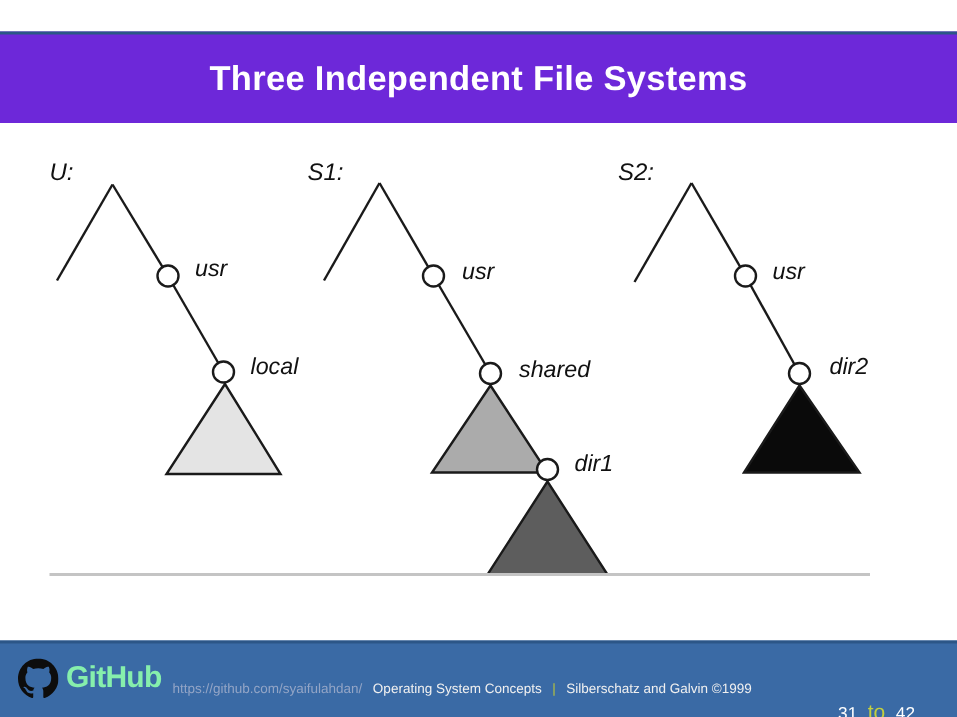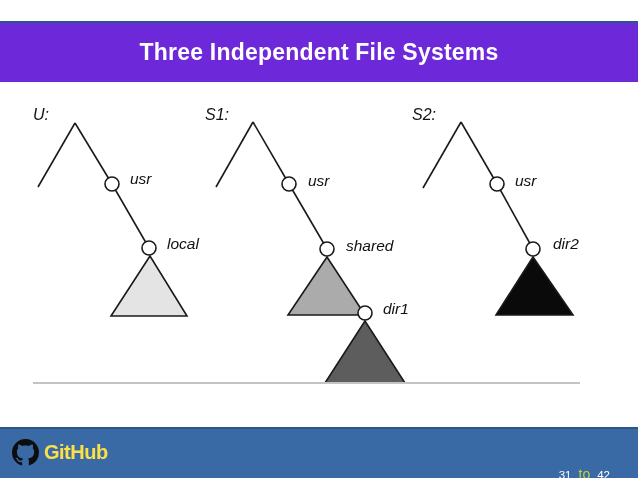--- a/index.html
+++ b/index.html
@@ -24,21 +24,21 @@
   .edge{stroke:#1a1a1a;stroke-width:1.6;fill:none;}
   .node{fill:#ffffff;stroke:#1a1a1a;stroke-width:1.6;}
   .tri{stroke:#1a1a1a;stroke-width:1.6;}
   
   .footer{
     position:absolute;left:0;top:427px;width:638px;height:51px;
     background:#3a6aa5;border-top:2px solid #2c5687;box-sizing:border-box;
   }
   .gh-logo{position:absolute;left:12px;top:10px;display:flex;align-items:center;}
   .gh-mark{width:27px;height:27px;display:block;}
-  .gh-word{color:#fde047;font-size:20px;font-weight:bold;margin-left:5px;letter-spacing:-0.5px;}
+  .gh-word{color:#86efac;font-size:20px;font-weight:bold;margin-left:5px;letter-spacing:-0.5px;}
   .foot-text{
     position:absolute;left:115px;top:25px;font-size:9px;white-space:nowrap;
     display:flex;gap:7px;align-items:baseline;
   }
   .foot-url{color:#93a5c6;text-decoration:none;}
   .foot-course{color:#f0f0f0;}
   .foot-sep{color:#b8c43c;}
   .foot-authors{color:#f0f0f0;}
   .page-nums{
     position:absolute;right:28px;top:24px;font-size:11.5px;color:#ffffff;
@@ -100,20 +100,26 @@
   </svg>
 
   <div class="footer">
     <div class="gh-logo">
       <svg class="gh-mark" viewBox="0 0 16 16">
         <path fill="#0d0d0d" d="M8 0C3.58 0 0 3.58 0 8c0 3.54 2.29 6.53 5.47 7.59.4.07.55-.17.55-.38 0-.19-.01-.82-.01-1.49-2.01.37-2.53-.49-2.69-.94-.09-.23-.48-.94-.82-1.13-.28-.15-.68-.52-.01-.53.63-.01 1.08.58 1.23.82.72 1.21 1.87.87 2.33.66.07-.52.28-.87.51-1.07-1.78-.2-3.64-.89-3.64-3.95 0-.87.31-1.59.82-2.15-.08-.2-.36-1.02.08-2.12 0 0 .67-.21 2.2.82.64-.18 1.32-.27 2-.27s1.36.09 2 .27c1.53-1.04 2.2-.82 2.2-.82.44 1.1.16 1.92.08 2.12.51.56.82 1.27.82 2.15 0 3.07-1.87 3.75-3.65 3.95.29.25.54.73.54 1.48 0 1.07-.01 1.93-.01 2.2 0 .21.15.46.55.38A8.01 8.01 0 0 0 16 8c0-4.42-3.58-8-8-8z"></path>
       </svg>
       <span class="gh-word">GitHub</span>
     </div>
 
+    <div class="foot-text">
+      <span class="foot-url">https://github.com/syaifulahdan/</span>
+      <span class="foot-course">Operating System Concepts</span>
+      <span class="foot-sep">|</span>
+      <span class="foot-authors">Silberschatz and Galvin ©1999</span>
+    </div>
 
     <div class="page-nums">
       <span>31</span>
       <span class="page-word">to</span>
       <span>42</span>
     </div>
   </div>
 
 </div>
 

